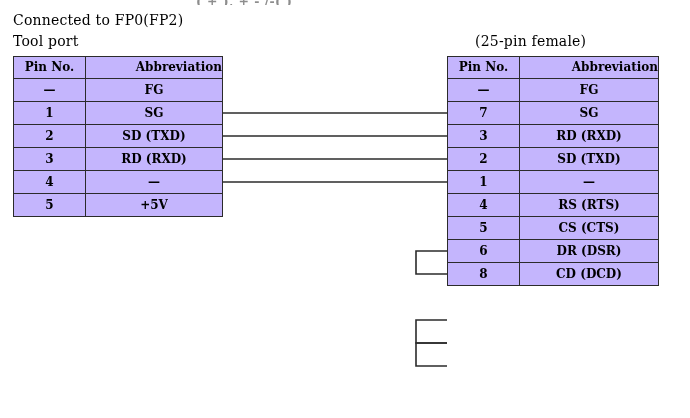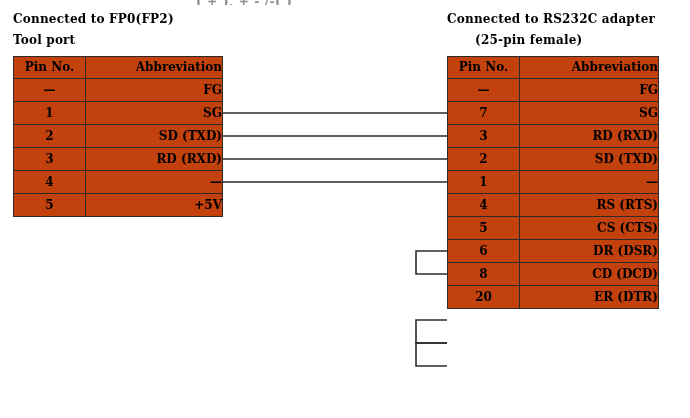--- a/index.html
+++ b/index.html
@@ -34,54 +34,54 @@
     letter-spacing: 0.4px;
     color: #8d8d8d;
     white-space: nowrap;
     font-family: "DejaVu Serif", "Liberation Serif", serif;
     font-weight: 700;
   }
 
   
   .caption {
     position: absolute;
-    font-size: 12px;
-    font-weight: 700;
+    font-size: 14px;
+    font-weight: 400;
     letter-spacing: 0.2px;
     white-space: nowrap;
     font-family: "DejaVu Serif", "Liberation Serif", serif;
   }
   .cap-left-1 { left: 13px; top: 12px; }
   .cap-left-2 { left: 13px; top: 33px; }
   .cap-right-1 { left: 447px; top: 12px; }
   .cap-right-2 { left: 447px; top: 33px; margin-left: 28px; }
 
   
   .pin-table {
     position: absolute;
     border-collapse: collapse;
     table-layout: fixed;
-    background: #c2410c;
+    background: #c4b5fd;
   }
   .pin-table td, .pin-table th {
     border: 1.5px solid #2b2b2b;
     height: 23px;
     padding: 0 0 1px 0;
     font-size: 12px;
     font-weight: 700;
     font-family: "DejaVu Serif", "Liberation Serif", serif;
     line-height: 1;
     box-sizing: border-box;
   }
   .pin-table th {
     height: 22px;
     font-size: 12px;
   }
   .col-pin { text-align: center; }
-  .col-abbr { text-align: right; padding-left: 5px; }
+  .col-abbr { text-align: center; padding-left: 5px; }
   th.col-pin { text-align: center; }
   th.col-abbr { text-align: right; padding-left: 5px; }
 
   #table-left  { left: 13px;  top: 56px; width: 210px; }
   #table-right { left: 447px; top: 56px; width: 212px; }
 
   #table-left  col.c1 { width: 72px; }
   #table-right col.c1 { width: 72px; }
 
   
@@ -100,21 +100,20 @@
 </head>
 <body>
 
 <div class="stage">
 
   <div class="cutoff-strip">(  +  ),  +  -  /-(        )</div>
 
   <div class="caption cap-left-1">Connected to FP0(FP2)</div>
   <div class="caption cap-left-2">Tool port</div>
 
-  <div class="caption cap-right-1">Connected to RS232C adapter</div>
   <div class="caption cap-right-2">(25-pin female)</div>
 
   <table class="pin-table" id="table-left">
     <colgroup>
         <col class="c1">
         <col class="c2">
       </colgroup>
     <thead>
       <tr>
         <th class="col-pin">Pin No.</th>
@@ -190,24 +189,20 @@
         <td class="col-abbr">CS (CTS)</td>
       </tr>
       <tr>
         <td class="col-pin">6</td>
         <td class="col-abbr">DR (DSR)</td>
       </tr>
       <tr>
         <td class="col-pin">8</td>
         <td class="col-abbr">CD (DCD)</td>
       </tr>
-      <tr>
-        <td class="col-pin">20</td>
-        <td class="col-abbr">ER (DTR)</td>
-      </tr>
     </tbody>
   </table>
 
   <svg class="wire-layer" width="690" height="418" viewBox="0 0 690 418">
 
     <line x1="223" y1="113" x2="447" y2="113"></line>
     <line x1="223" y1="136" x2="447" y2="136"></line>
     <line x1="223" y1="159" x2="447" y2="159"></line>
     <line x1="223" y1="182" x2="447" y2="182"></line>
 

